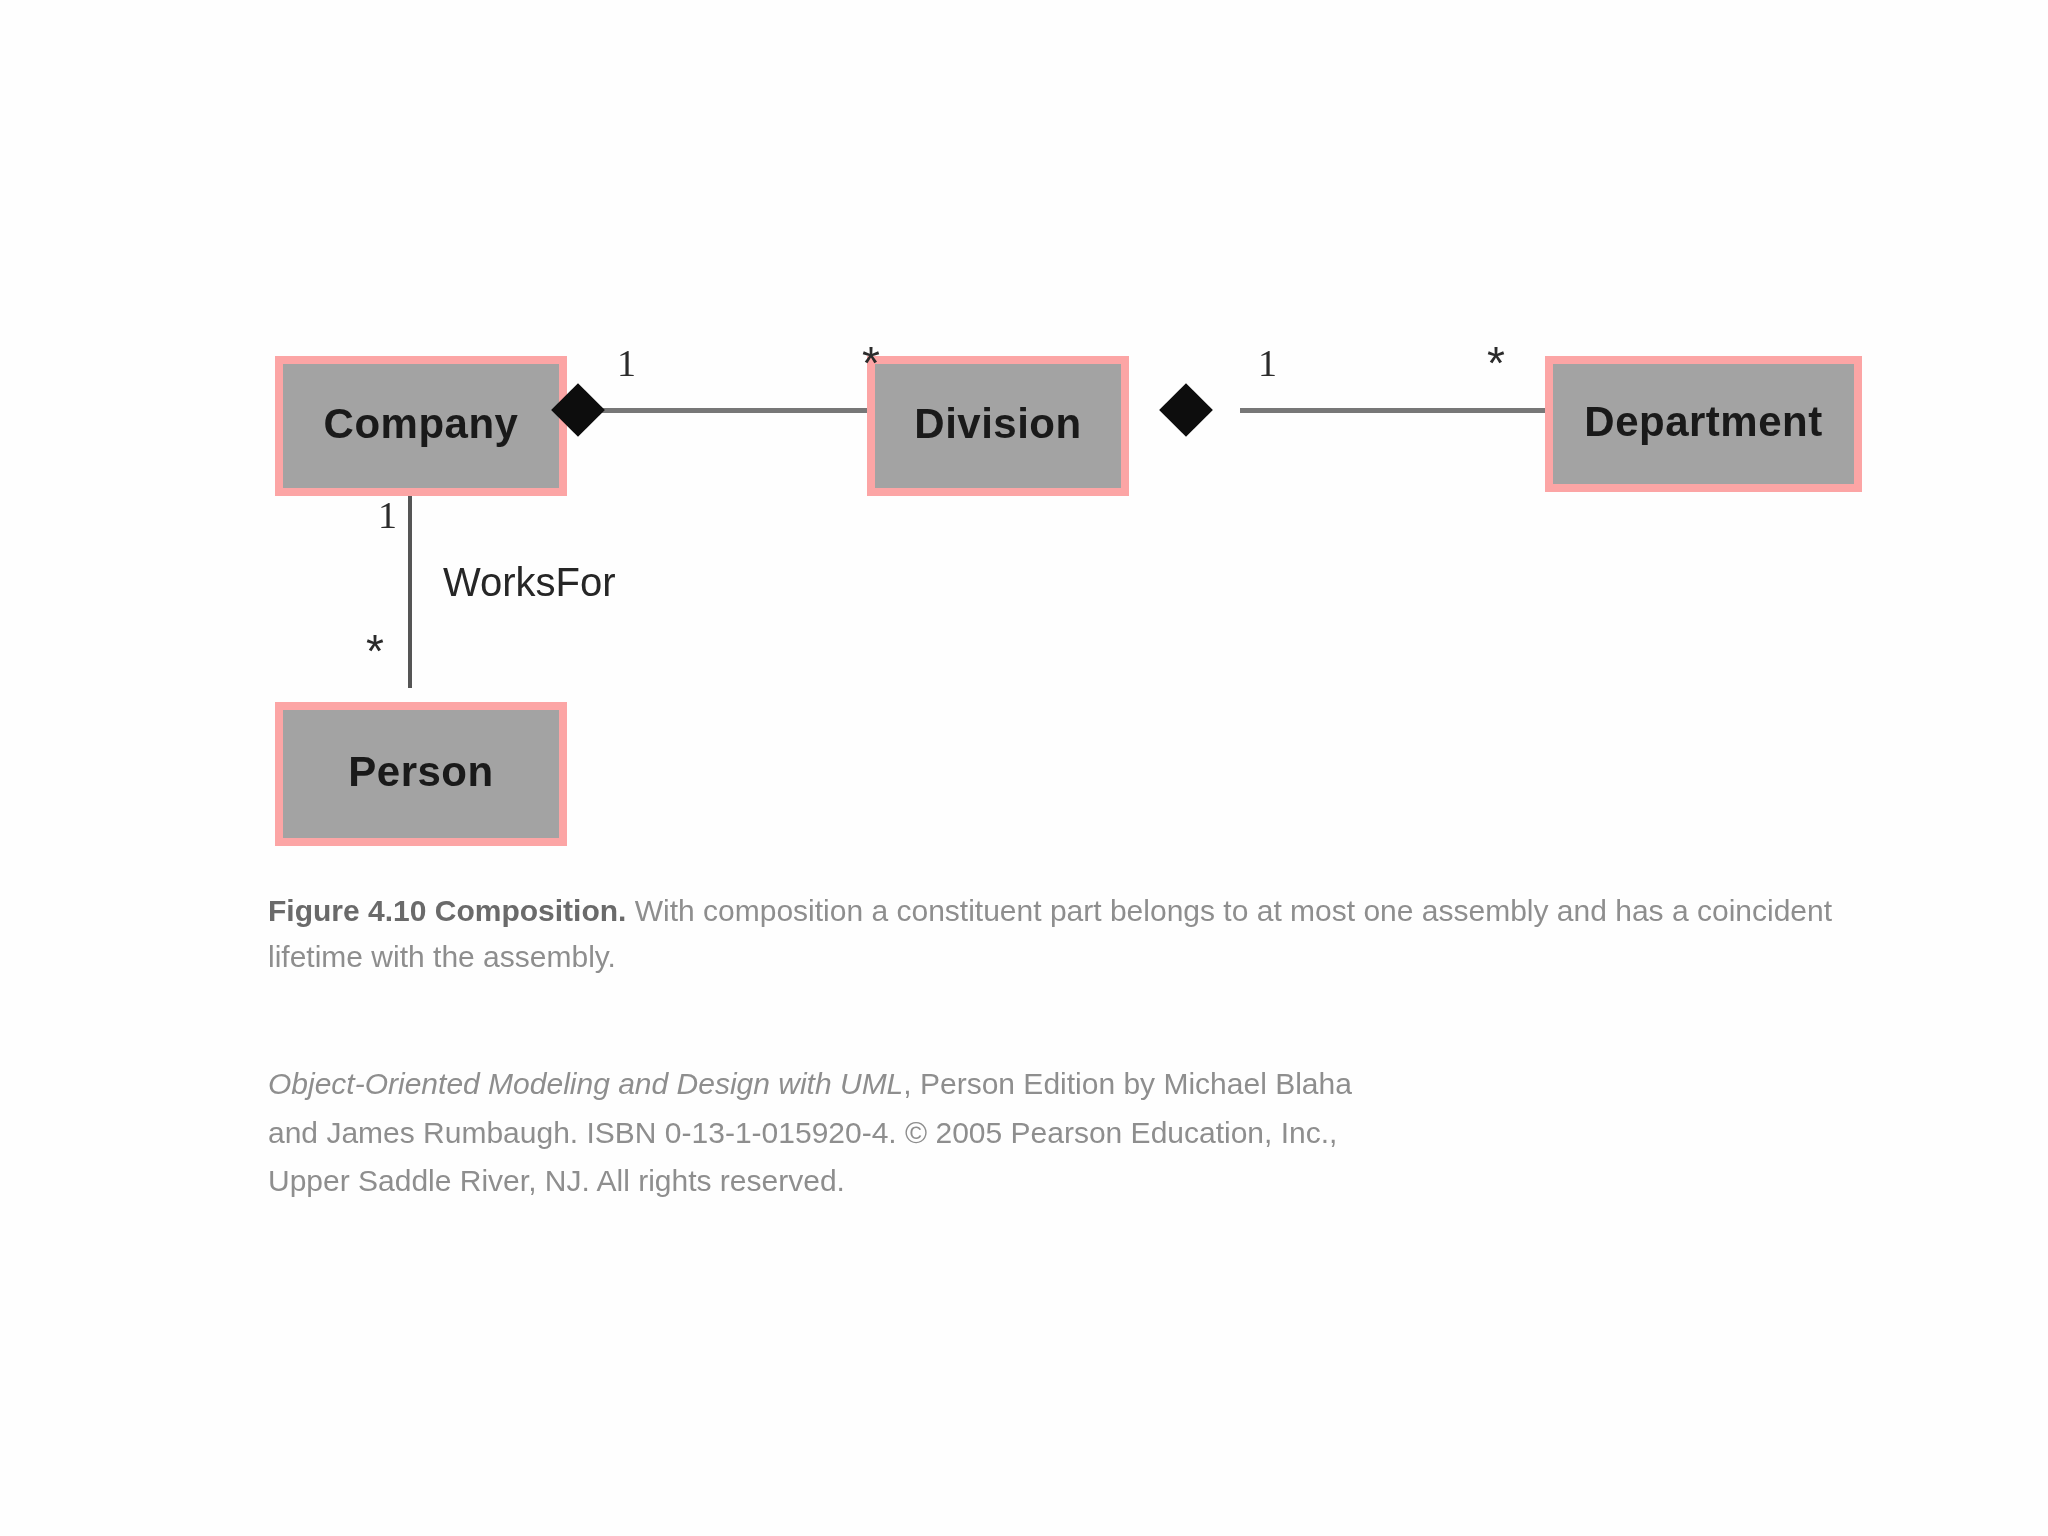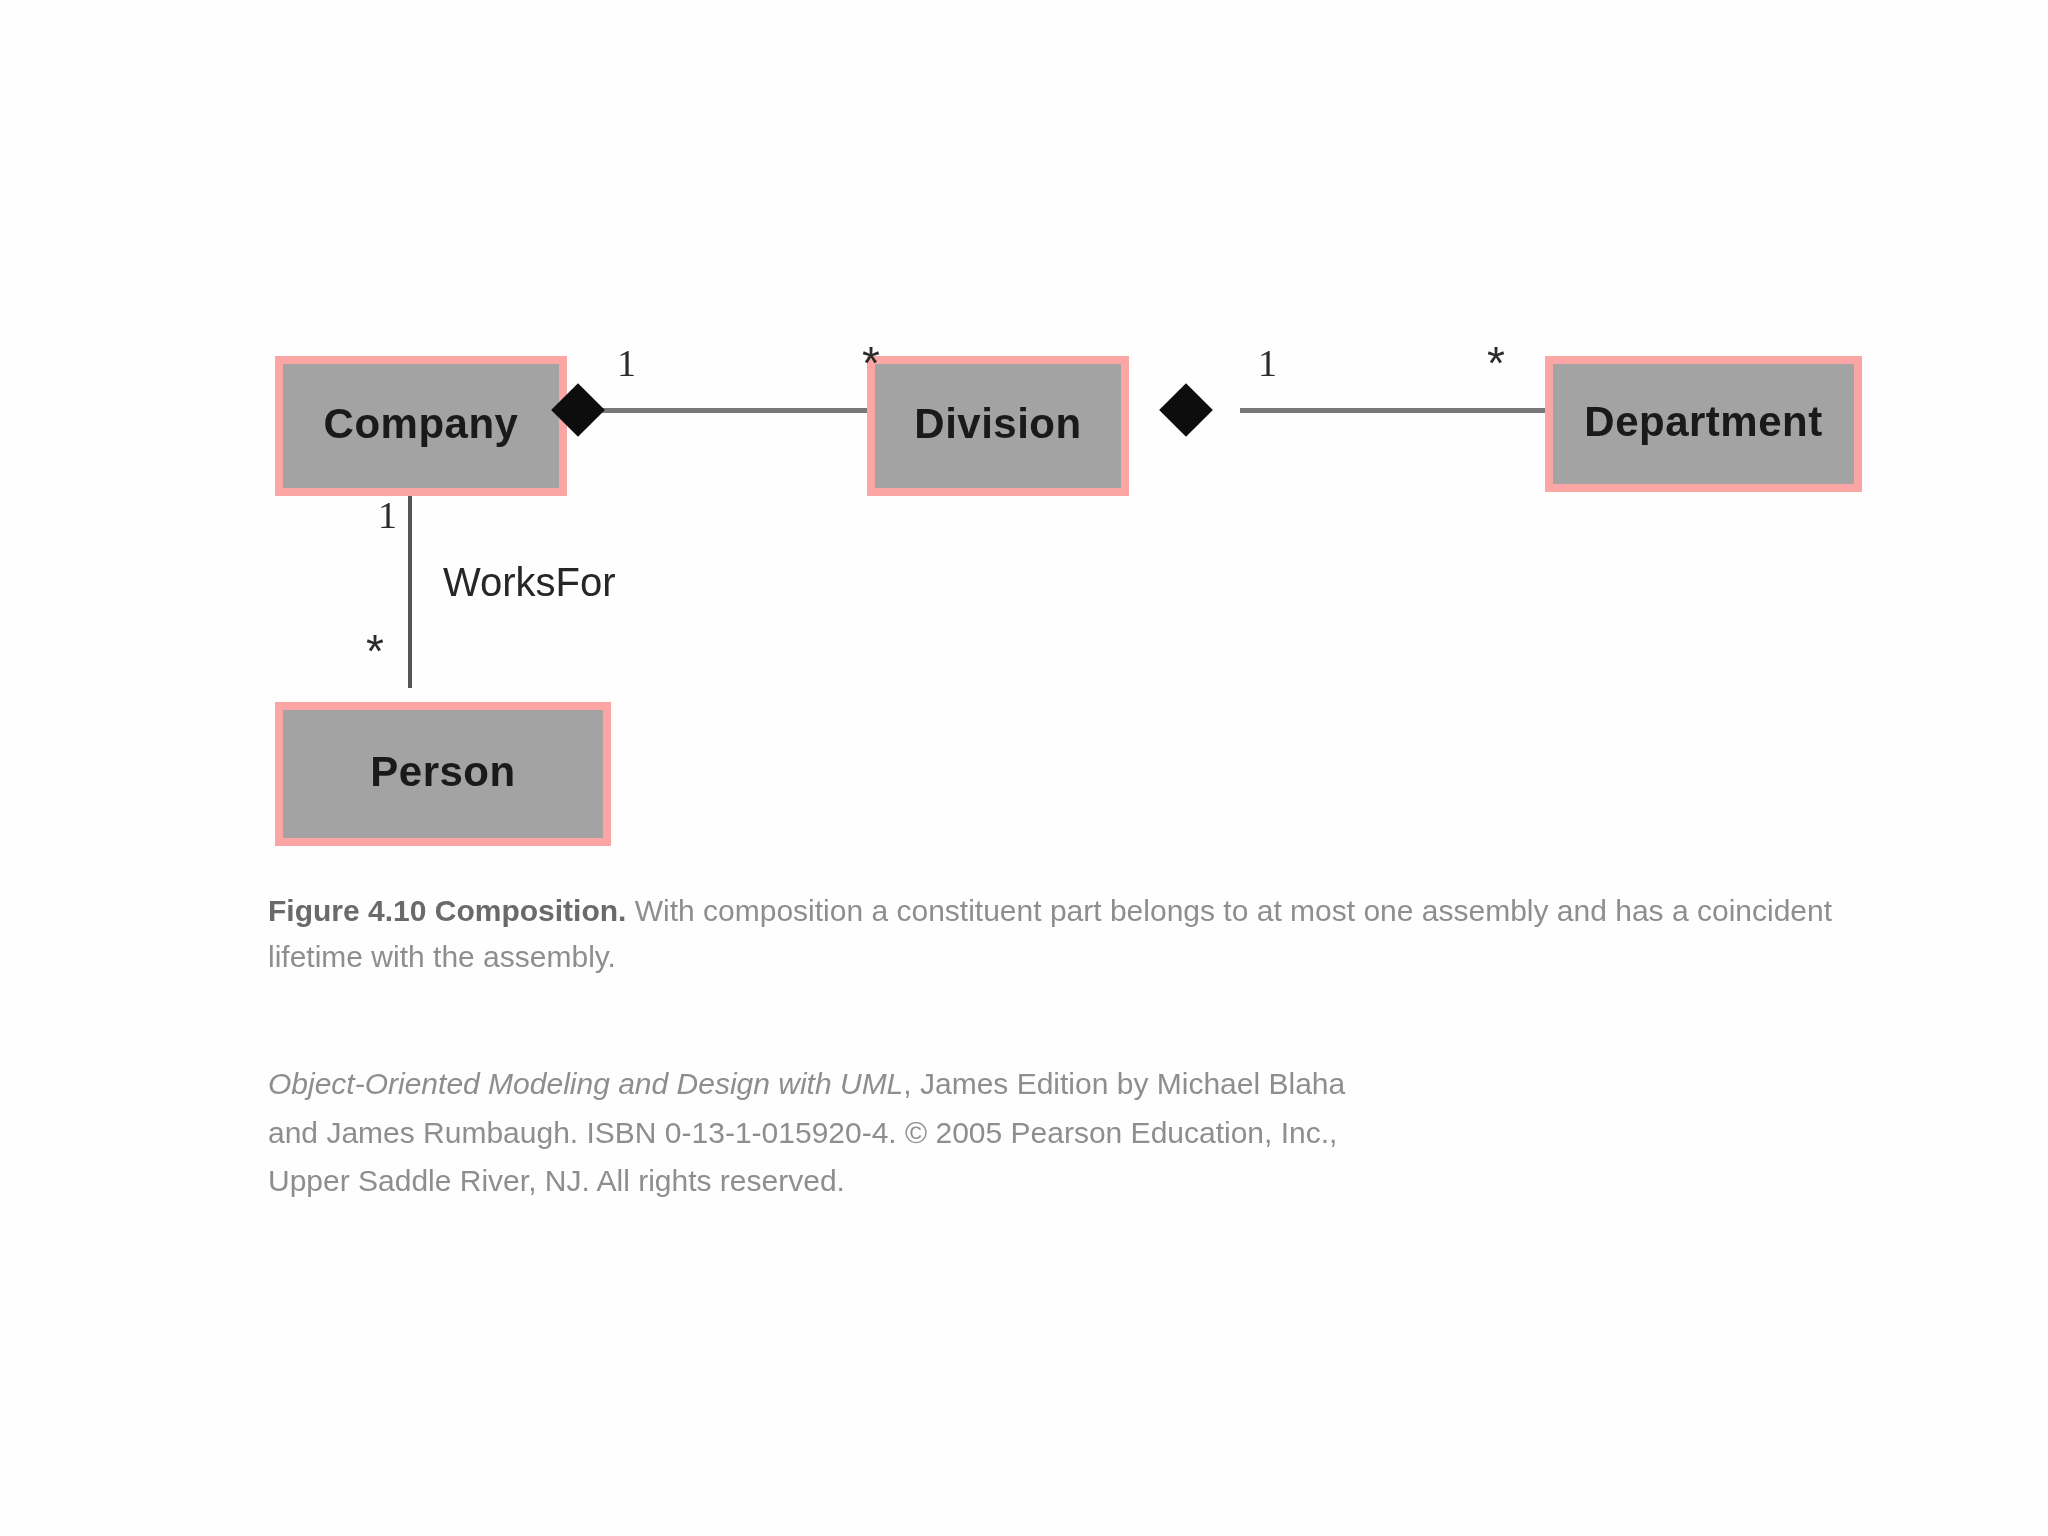--- a/index.html
+++ b/index.html
@@ -47,21 +47,21 @@
     color: #1a1a1a;
     letter-spacing: 0.5px;
     white-space: nowrap;
     transform: translateY(-2px);
   }
 
   
   .box-company    { left: 275px;  top: 340px; width: 292px; height: 140px; }
   .box-division   { left: 867px;  top: 340px; width: 262px; height: 140px; }
   .box-department { left: 1545px; top: 340px; width: 317px; height: 136px; }
-  .box-person     { left: 275px;  top: 686px; width: 336px; height: 144px; }
+  .box-person     { left: 275px;  top: 686px; width: 292px; height: 144px; }
 
   
   .line-h {
     position: absolute;
     height: 5px;
     background: #777777;
   }
   .line-v {
     position: absolute;
     width: 4px;
@@ -198,18 +198,18 @@
 
     <div class="assoc-name">WorksFor</div>
 
   </div>
 
   <div class="caption">
     <span class="caption-lead">Figure 4.10  Composition.</span><span> With composition a constituent part belongs to at most one assembly and has a coincident lifetime with the assembly.</span>
   </div>
 
   <div class="attribution">
-    <span class="attr-title">Object-Oriented Modeling and Design with UML</span><span>, James Edition by Michael Blaha</span><br>
+    <span class="attr-title">Object-Oriented Modeling and Design with UML</span><span>, Person Edition by Michael Blaha</span><br>
     <span>and James Rumbaugh. ISBN 0-13-1-015920-4. © 2005 Pearson Education, Inc.,</span><br>
     <span>Upper Saddle River, NJ. All rights reserved.</span>
   </div>
 
 </div>
 
 </body></html>

